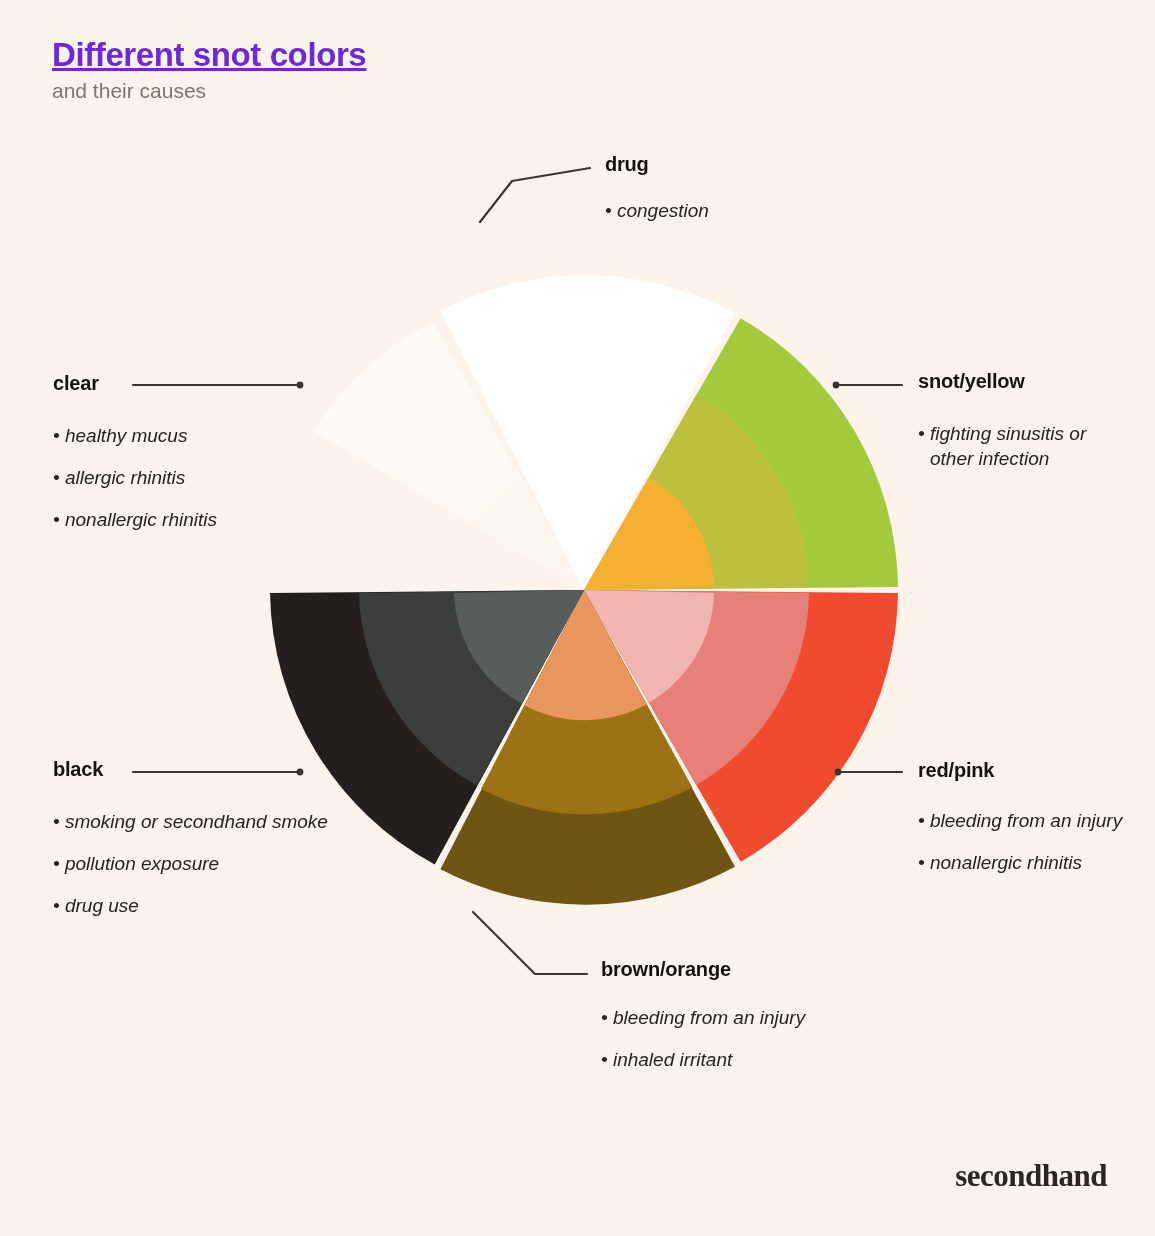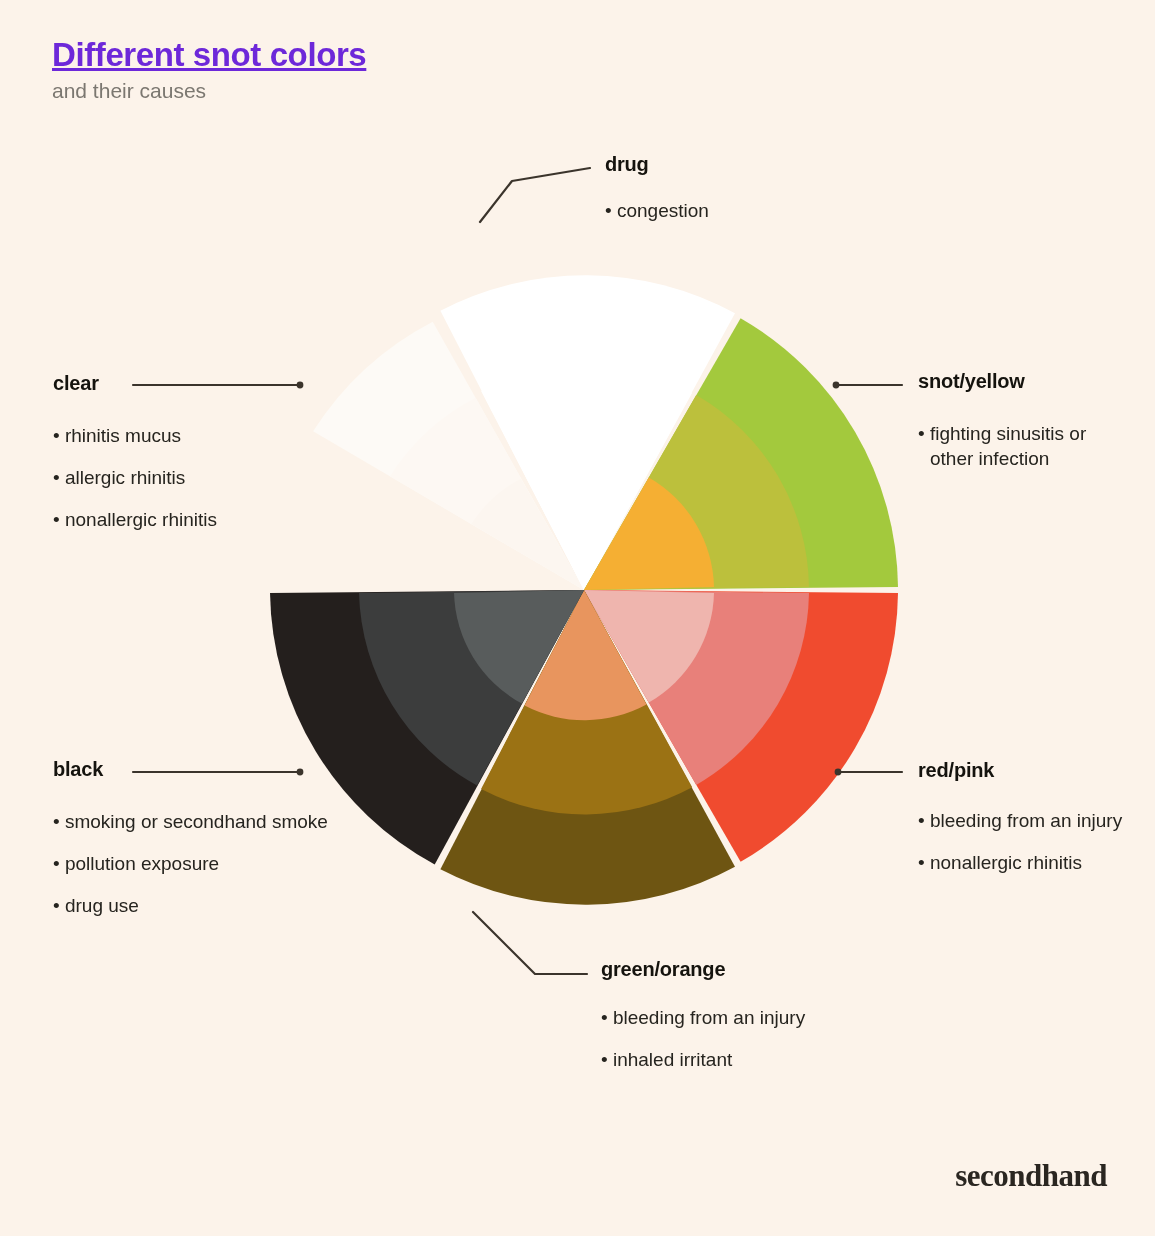--- a/index.html
+++ b/index.html
@@ -45,21 +45,21 @@
   .callout { position: absolute; }
   .callout .heading {
     font-size: 20px;
     font-weight: bold;
     color: #15130e;
     letter-spacing: -0.2px;
     white-space: nowrap;
   }
   .callout ul {
     list-style: none;
-    margin: 0; padding: 0;
+    margin: 0; padding: 0; font-style: italic;
   }
   .callout li {
     font-size: 19px;
     color: #26241f;
     line-height: 1.32;
     margin-bottom: 17px;
     text-indent: -12px;
     padding-left: 12px;
   }
   .callout li:last-child { margin-bottom: 0; }
@@ -179,21 +179,21 @@
 <div class="callout" id="co-green">
   <div class="heading">snot/yellow</div>
   <ul>
     <li>• fighting sinusitis or other infection</li>
   </ul>
 </div>
 
 <div class="callout" id="co-clear">
   <div class="heading">clear</div>
   <ul>
-    <li>• rhinitis mucus</li>
+    <li>• healthy mucus</li>
     <li>• allergic rhinitis</li>
     <li>• nonallergic rhinitis</li>
   </ul>
 </div>
 
 <div class="callout" id="co-black">
   <div class="heading">black</div>
   <ul>
     <li>• smoking or secondhand smoke</li>
     <li>• pollution exposure</li>
@@ -203,20 +203,20 @@
 
 <div class="callout" id="co-red">
   <div class="heading">red/pink</div>
   <ul>
     <li>• bleeding from an injury</li>
     <li>• nonallergic rhinitis</li>
   </ul>
 </div>
 
 <div class="callout" id="co-brown">
-  <div class="heading">green/orange</div>
+  <div class="heading">brown/orange</div>
   <ul>
     <li>• bleeding from an injury</li>
     <li>• inhaled irritant</li>
   </ul>
 </div>
 
 <div id="brand">secondhand</div>
 
 </body></html>

